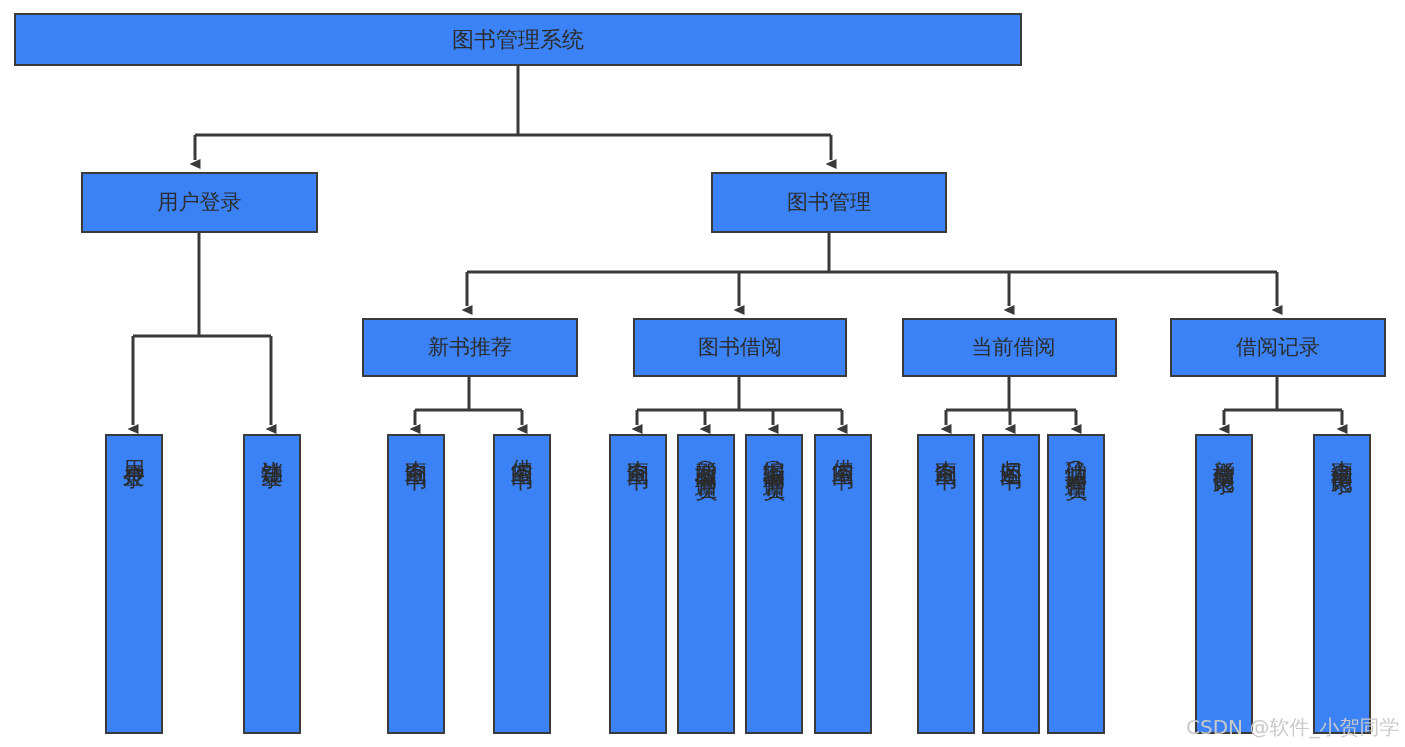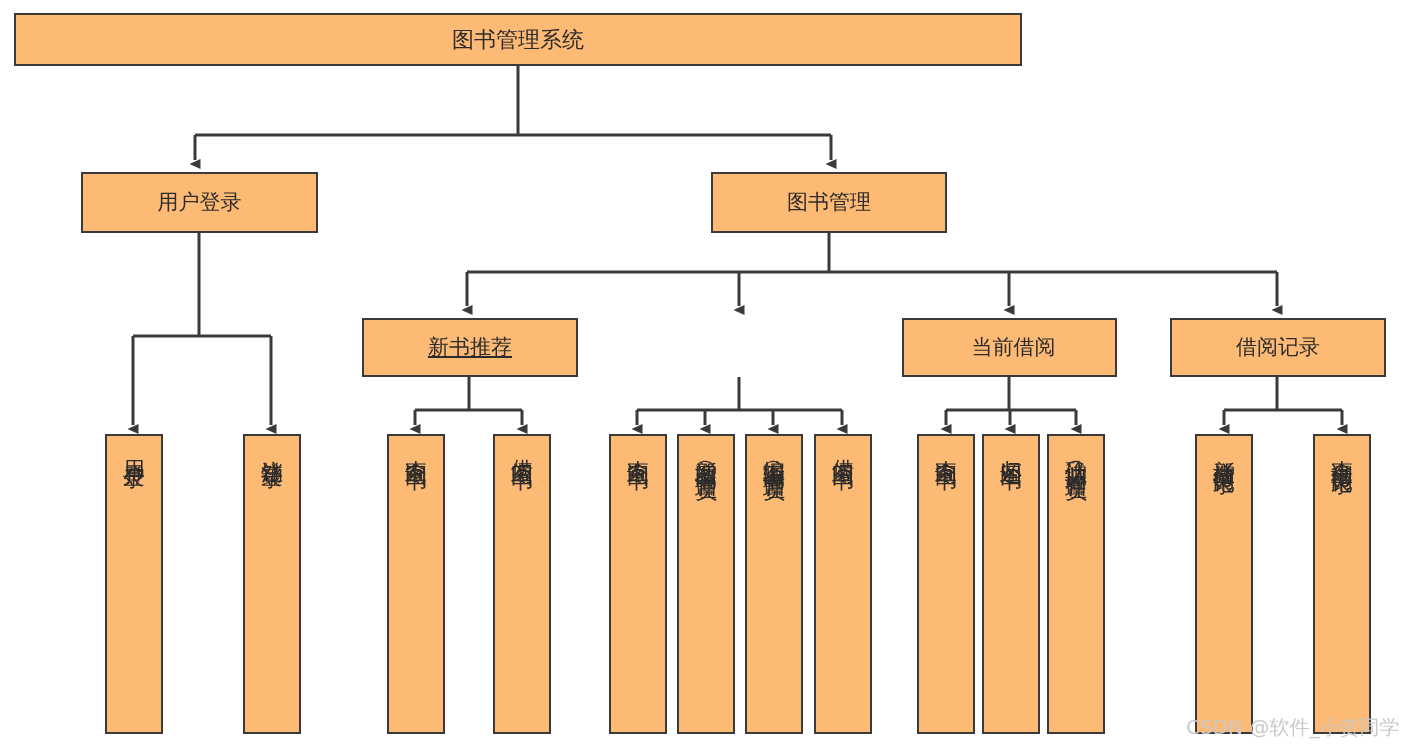--- a/index.html
+++ b/index.html
@@ -9,21 +9,21 @@
     background:#ffffff;
     font-family:"DejaVu Sans","Liberation Sans",sans-serif;
     overflow:hidden;
   }
   #diagram{position:relative;width:1405px;height:747px;}
   #wires{position:absolute;left:0;top:0;width:1405px;height:747px;}
 
   .node{
     position:absolute;
     box-sizing:border-box;
-    background:#fdba74;
+    background:#3b82f6;
     border:2px solid #3a3a3a;
     display:flex;
     align-items:center;
     justify-content:center;
     color:#2b2b2b;
     line-height:1.18;
   }
   .node .label{
     display:block;
     text-align:center;
@@ -117,22 +117,25 @@
     <span class="label">图书管理系统</span>
   </div>
 
   <div class="node h" style="left:81px;top:172px;width:237px;height:61px;">
     <span class="label">用户登录</span>
   </div>
   <div class="node h" style="left:711px;top:172px;width:236px;height:61px;">
     <span class="label">图书管理</span>
   </div>
 
-  <div class="node h" style="left:362px;top:318px;width:216px;height:59px;text-decoration:underline;">
+  <div class="node h" style="left:362px;top:318px;width:216px;height:59px;">
     <span class="label">新书推荐</span>
+  </div>
+  <div class="node h" style="left:633px;top:318px;width:214px;height:59px;">
+    <span class="label">图书借阅</span>
   </div>
   <div class="node h" style="left:902px;top:318px;width:215px;height:59px;padding-left:8px;">
     <span class="label">当前借阅</span>
   </div>
   <div class="node h" style="left:1170px;top:318px;width:216px;height:59px;">
     <span class="label">借阅记录</span>
   </div>
 
   <div class="node v" style="left:105px;top:434px;width:58px;height:300px;">
     <span class="label">用户登录</span>

